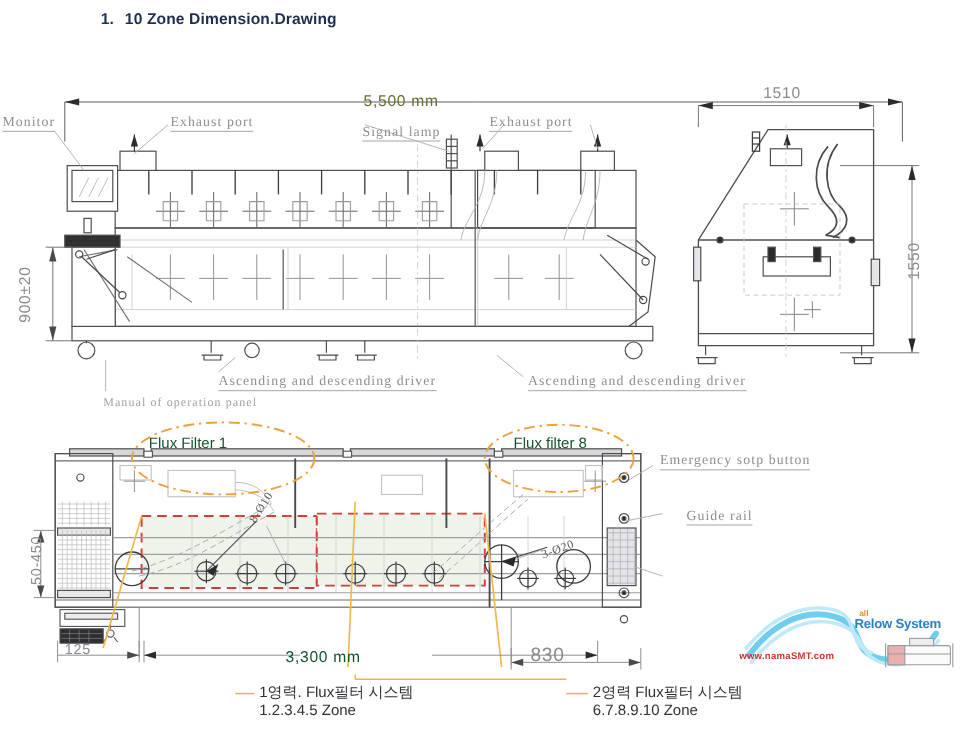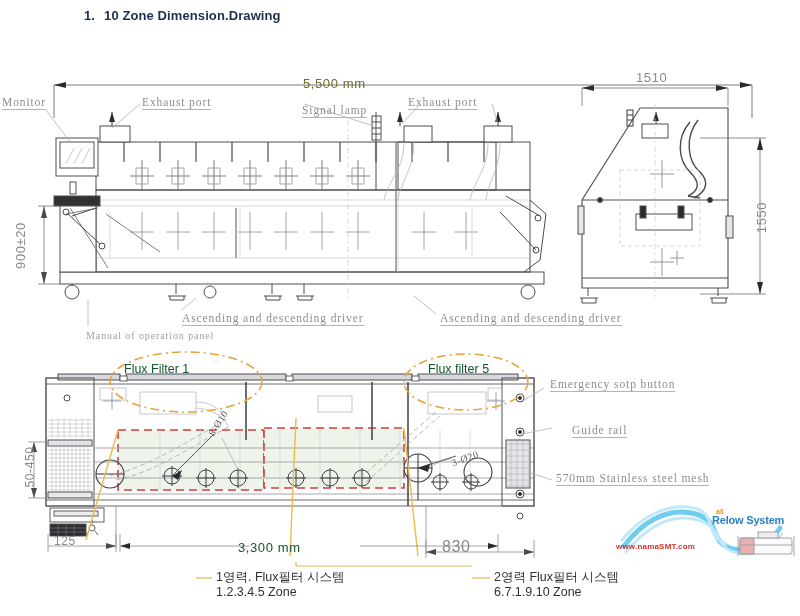--- a/index.html
+++ b/index.html
@@ -678,42 +678,41 @@
 
     <g stroke="#e8b34a" stroke-width="1.2" fill="none">
       <line x1="196" y1="578" x2="212" y2="578"></line>
       <line x1="472" y1="578" x2="490" y2="578"></line>
       <line x1="296" y1="562" x2="296" y2="566"></line>
       <line x1="296" y1="566" x2="472" y2="566"></line>
     </g>
   </svg>
 
   <div class="flux" style="left:124px; top:362px;">Flux Filter 1</div>
-  <div class="flux" style="left:428px; top:362px;">Flux filter 5</div>
+  <div class="flux" style="left:428px; top:362px;">Flux filter 8</div>
   <div class="lbl u" style="left:550px; top:378px;">Emergency sotp button</div>
   <div class="lbl u" style="left:572px; top:424px;">Guide rail</div>
-  <div class="lbl u" style="left:556px; top:472px;">570mm Stainless steel mesh</div>
 
   <div class="tiny-rot" style="left:206px; top:432px; transform:rotate(-58deg); transform-origin:0 0;">8-Ø10</div>
   <div class="tiny-rot" style="left:450px; top:458px; transform:rotate(-20deg); transform-origin:0 0;">3-Ø20</div>
 
   <div class="dim" style="left:54px; top:534px; font-size:12px;">125</div>
   <div class="dim navy" style="left:238px; top:540px;">3,300 mm</div>
   <div class="dim" style="left:442px; top:538px; font-size:16px;">830</div>
   <div class="dim" style="left:4px; top:460px; width:52px; text-align:center; font-size:12px;">
     <span class="vert rot90" style="display:inline-block;">50-450</span>
   </div>
 
   <div class="kor" style="left:216px; top:570px;">
     <div>1영력. Flux필터 시스템</div>
     <div>1.2.3.4.5 Zone</div>
   </div>
   <div class="kor" style="left:494px; top:570px;">
     <div>2영력 Flux필터 시스템</div>
-    <div>6.7.1.9.10 Zone</div>
+    <div>6.7.8.9.10 Zone</div>
   </div>
 
   <div class="logo">
     <svg width="186" height="64">
       <g fill="none" stroke="#6fcdf0" stroke-width="5" stroke-linecap="round">
         <path d="M12,48 C30,24 56,8 84,16 C110,24 96,42 118,50 C136,56 158,46 168,30"></path>
       </g>
       <g fill="none" stroke="#bfe9f8" stroke-width="3" stroke-linecap="round">
         <path d="M14,54 C34,30 58,14 86,22 C112,30 100,46 122,54 C140,60 160,50 170,36"></path>
         <path d="M10,42 C28,20 54,4 82,10 C106,16 92,38 114,46"></path>

